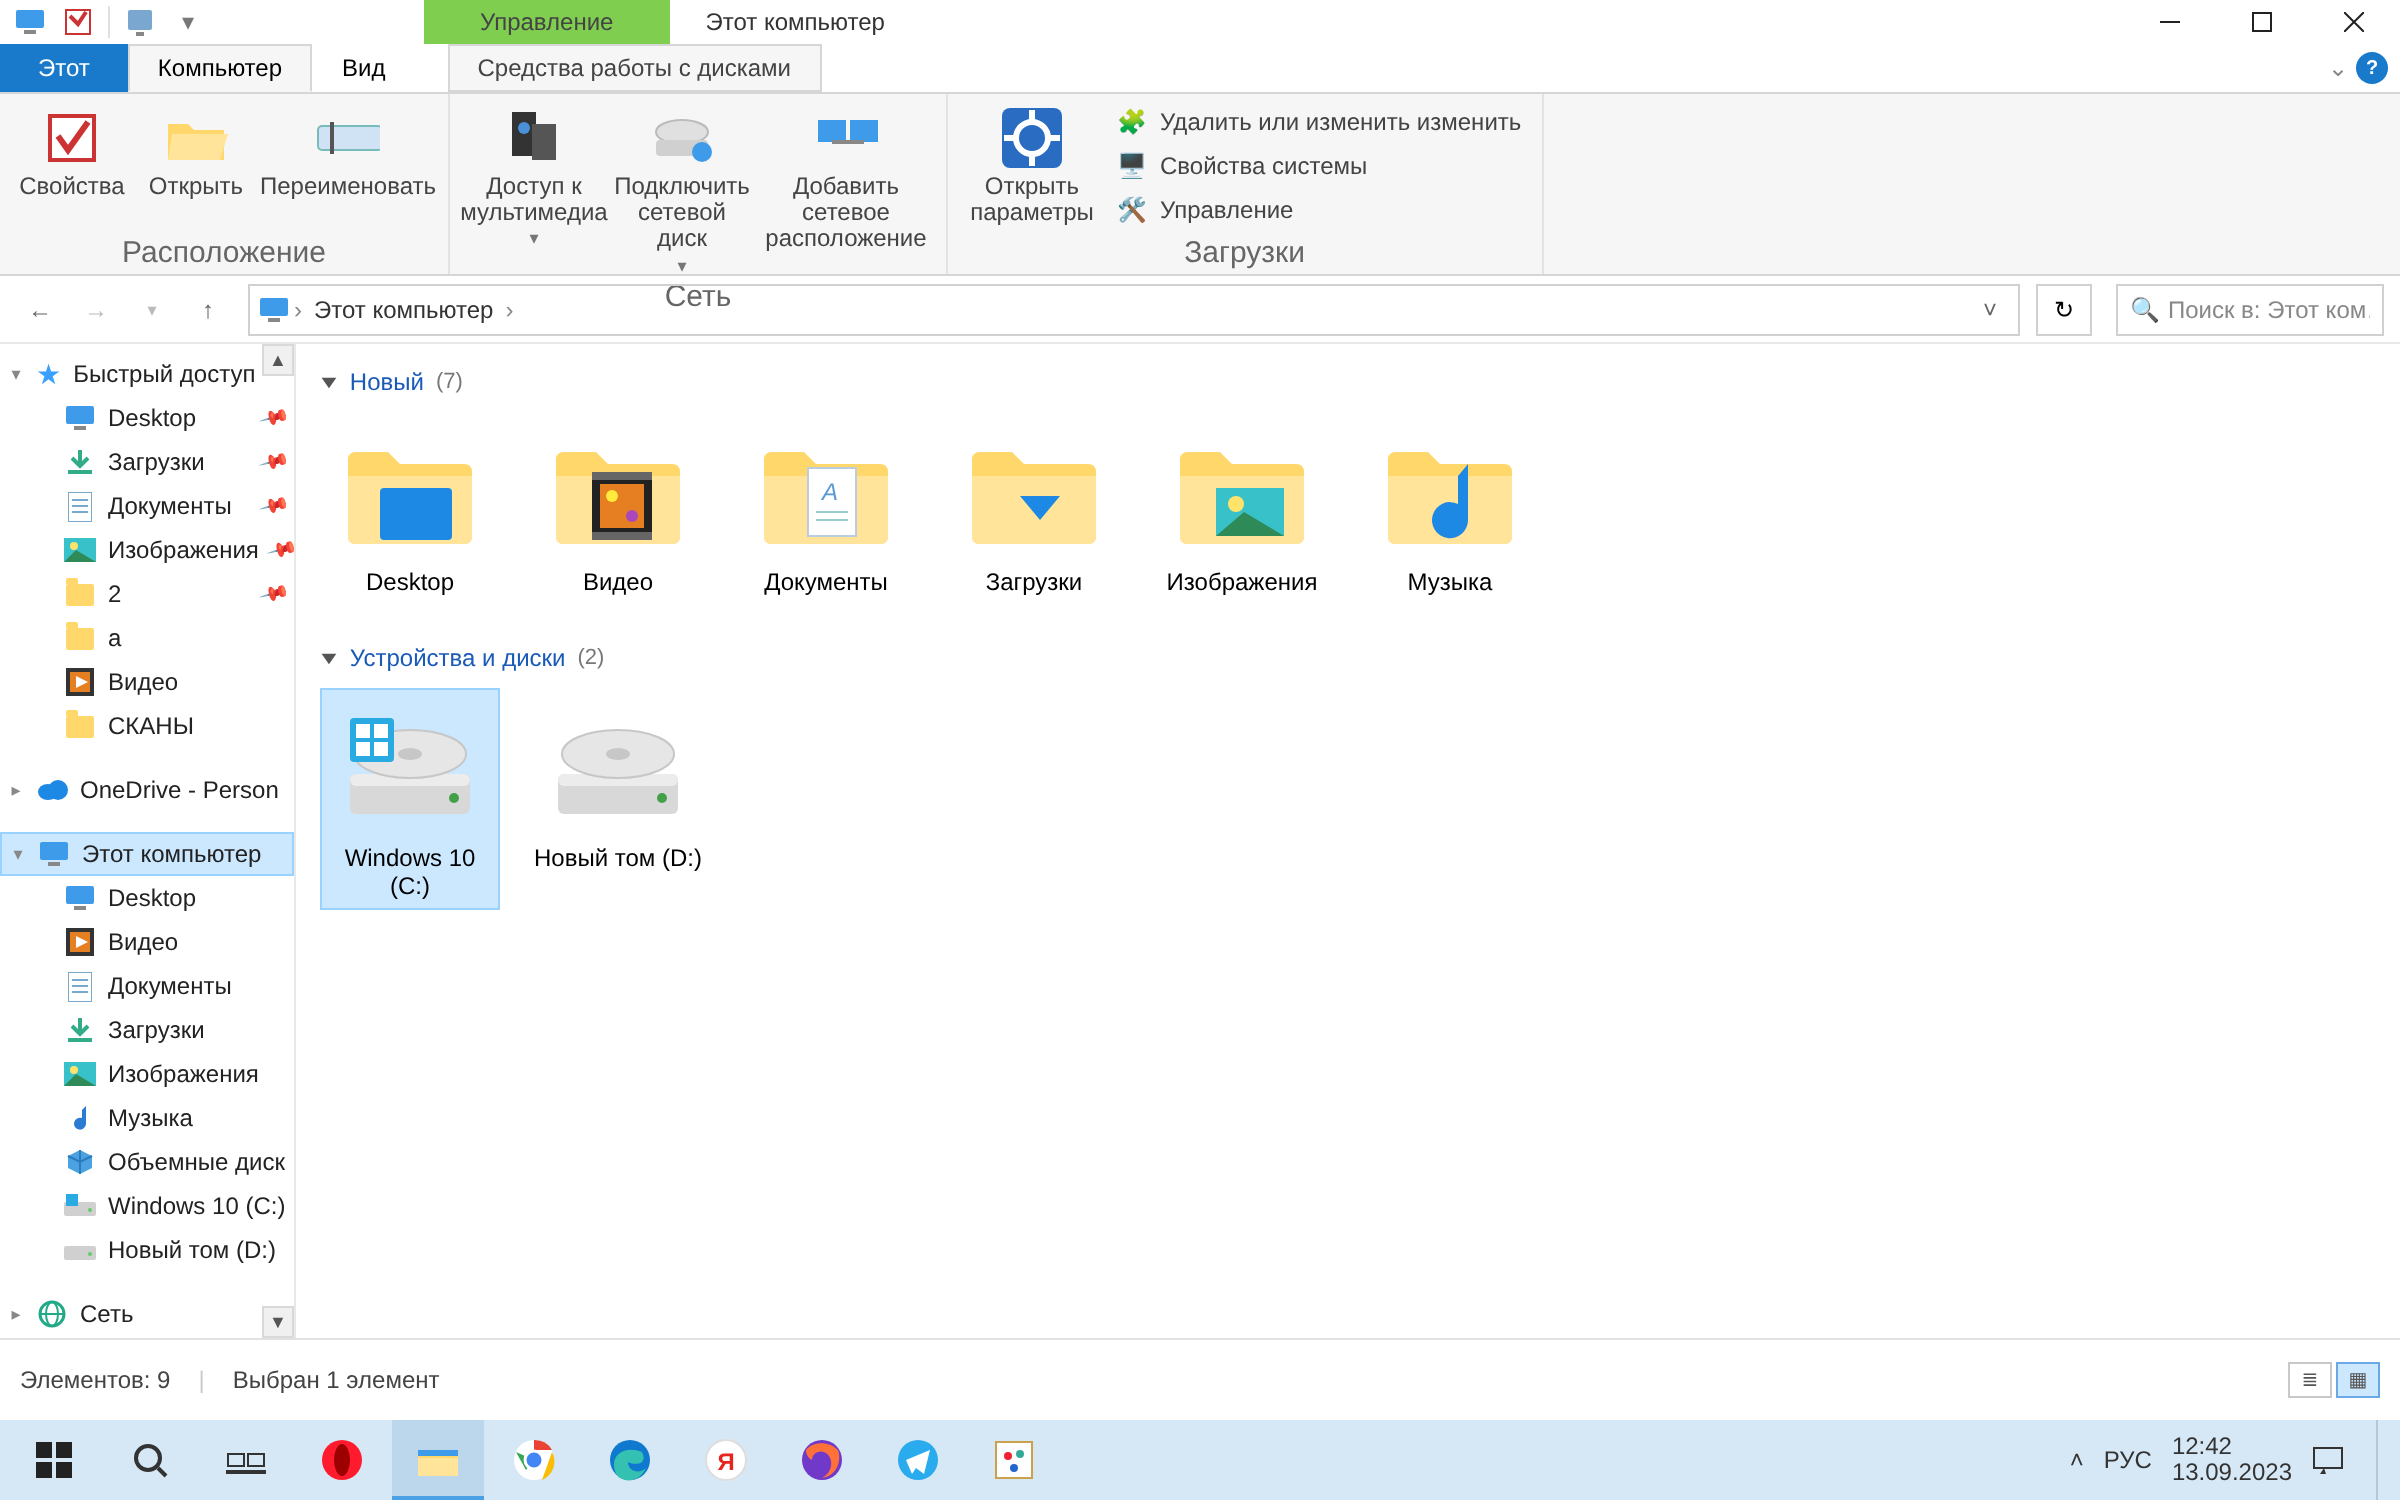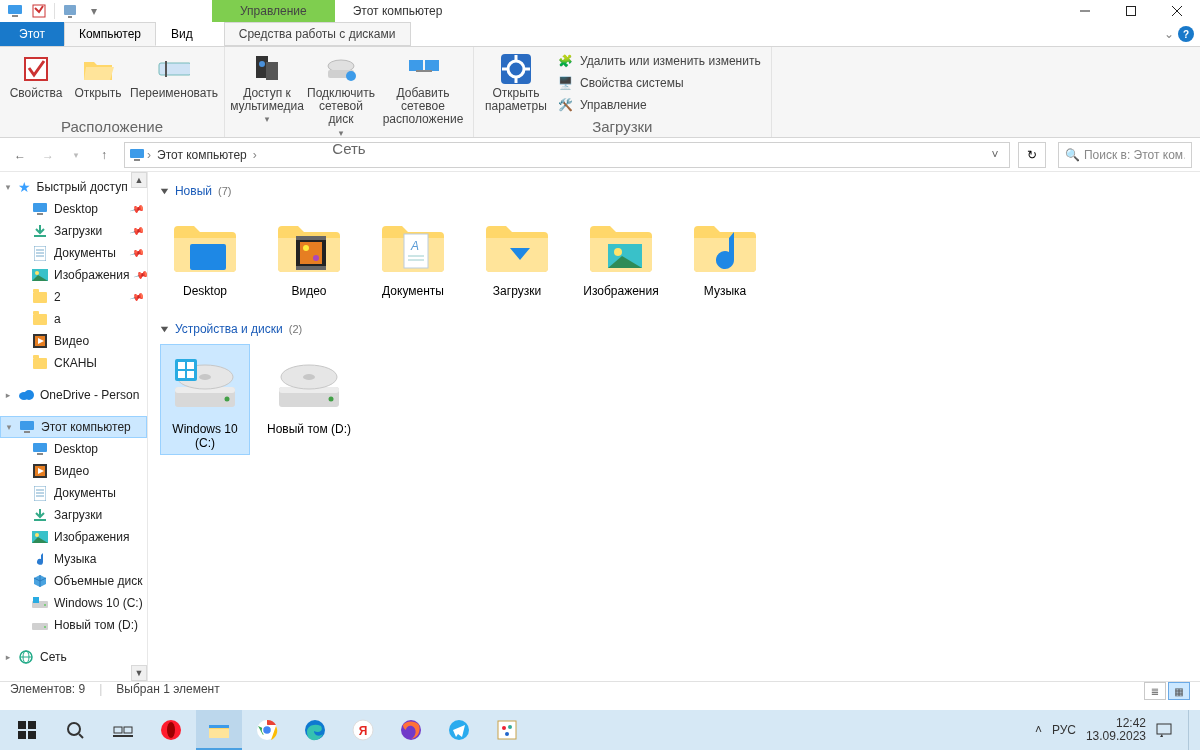--- a/index.html
+++ b/index.html
@@ -73,31 +73,31 @@
 .grouphdr .cnt{color:#777;font-size:11px;}
 .items-grid{display:flex;flex-wrap:wrap;gap:8px 14px;margin-bottom:18px;}
 .tile{width:90px;display:flex;flex-direction:column;align-items:center;text-align:center;gap:4px;padding:4px 2px;border:1px solid transparent;}
 .tile.selected{background:#cce8ff;border-color:#99d1ff;}
 .tile .big{width:78px;height:70px;display:flex;align-items:center;justify-content:center;}
 .tile .lbl{font-size:12px;line-height:1.15;}
 .folder-svg{width:70px;height:56px;}
 .drive-svg{width:72px;height:58px;}
 
 
-.status{height:29px;border-top:1px solid #e1e1e1;display:flex;align-items:flex-start;padding:0 10px;font-size:11px;color:#444;gap:14px;}
+.status{height:41px;border-top:1px solid #e1e1e1;display:flex;align-items:center;padding:0 10px;font-size:11px;color:#444;gap:14px;}
 .status .views{margin-left:auto;display:flex;gap:2px;}
 .status .vbtn{width:22px;height:18px;border:1px solid #c9c9c9;display:flex;align-items:center;justify-content:center;font-size:10px;color:#555;}
 .status .vbtn.active{background:#cce8ff;border-color:#6aa9e6;}
 
 
 .taskbar{height:40px;background:#d6e8f5;display:flex;align-items:center;padding:0 4px;gap:2px;}
 .tbtn{width:46px;height:40px;display:flex;align-items:center;justify-content:center;}
 .tbtn.active{background:#bcd7ec;box-shadow:inset 0 -2px 0 #4aa0e2;}
 .tray{margin-left:auto;display:flex;align-items:center;gap:10px;padding-right:2px;color:#333;font-size:11px;}
-.tray .clock{text-align:right;line-height:1.1;}
+.tray .clock{text-align:left;line-height:1.1;}
 .tray .peek{width:6px;height:40px;border-left:1px solid #b0c8da;margin-left:6px;}
 
 
 .star-blue{color:#3aa0ff;font-size:14px;}
 .fld-small{width:14px;height:11px;background:#ffd76a;border-radius:1px;position:relative;}
 .fld-small::before{content:"";position:absolute;top:-3px;left:0;width:6px;height:3px;background:#ffd76a;border-radius:1px 1px 0 0;}
 svg{display:block;}
 </style>
 </head>
 <body>

